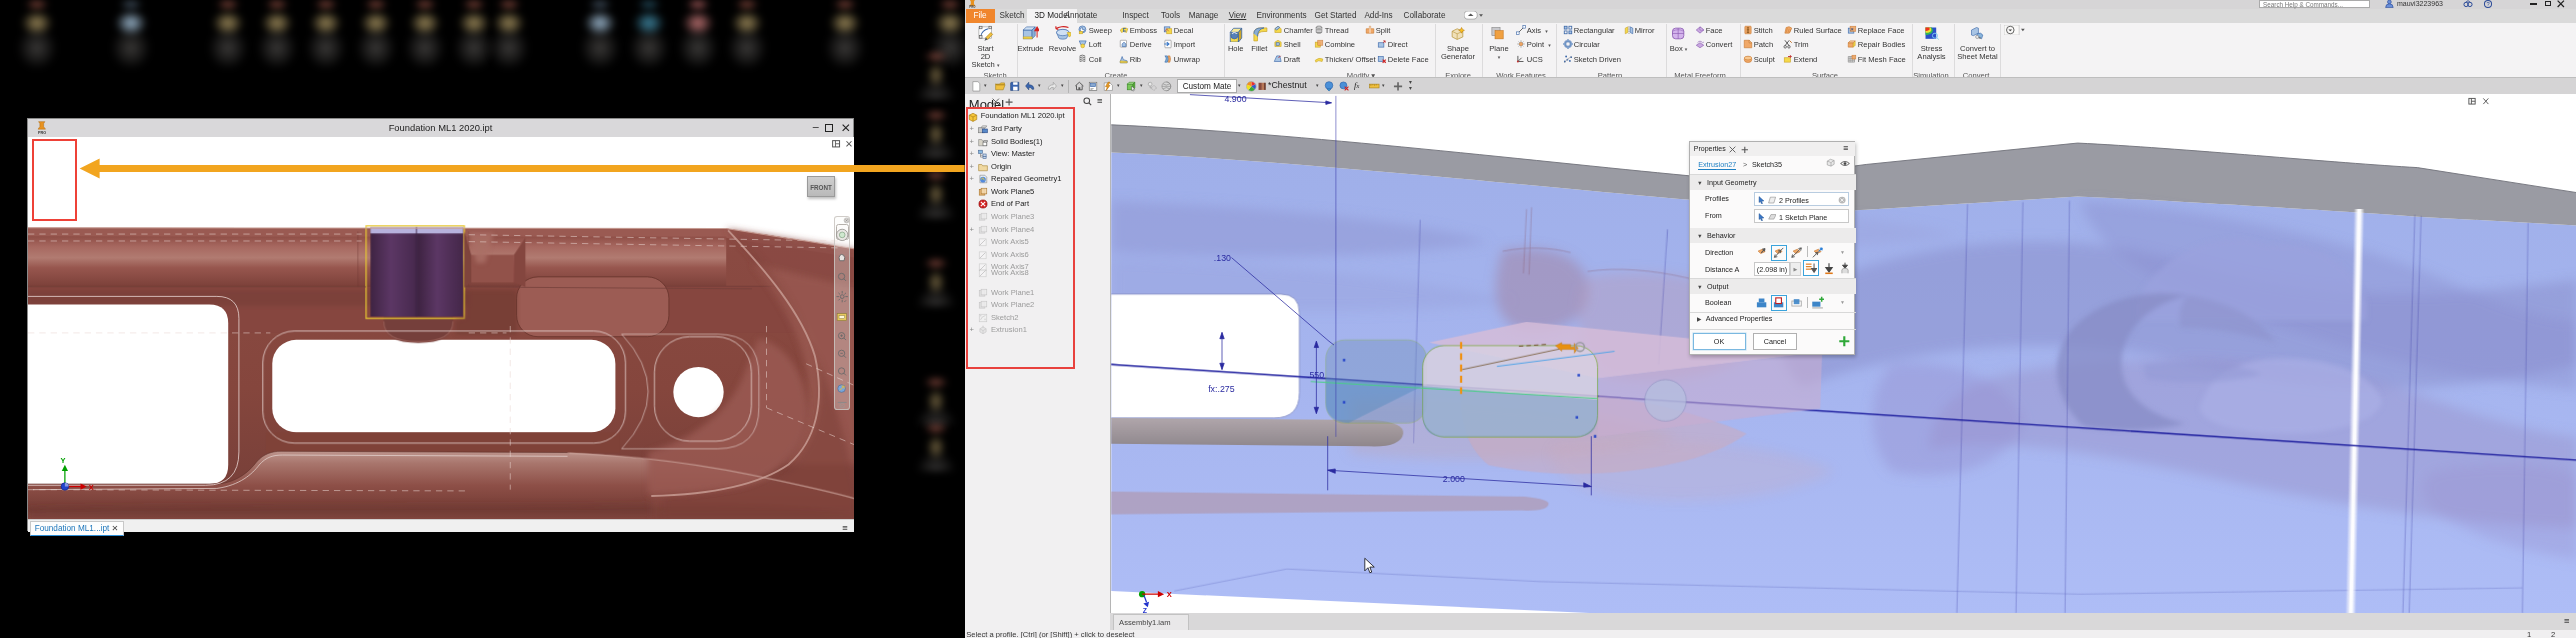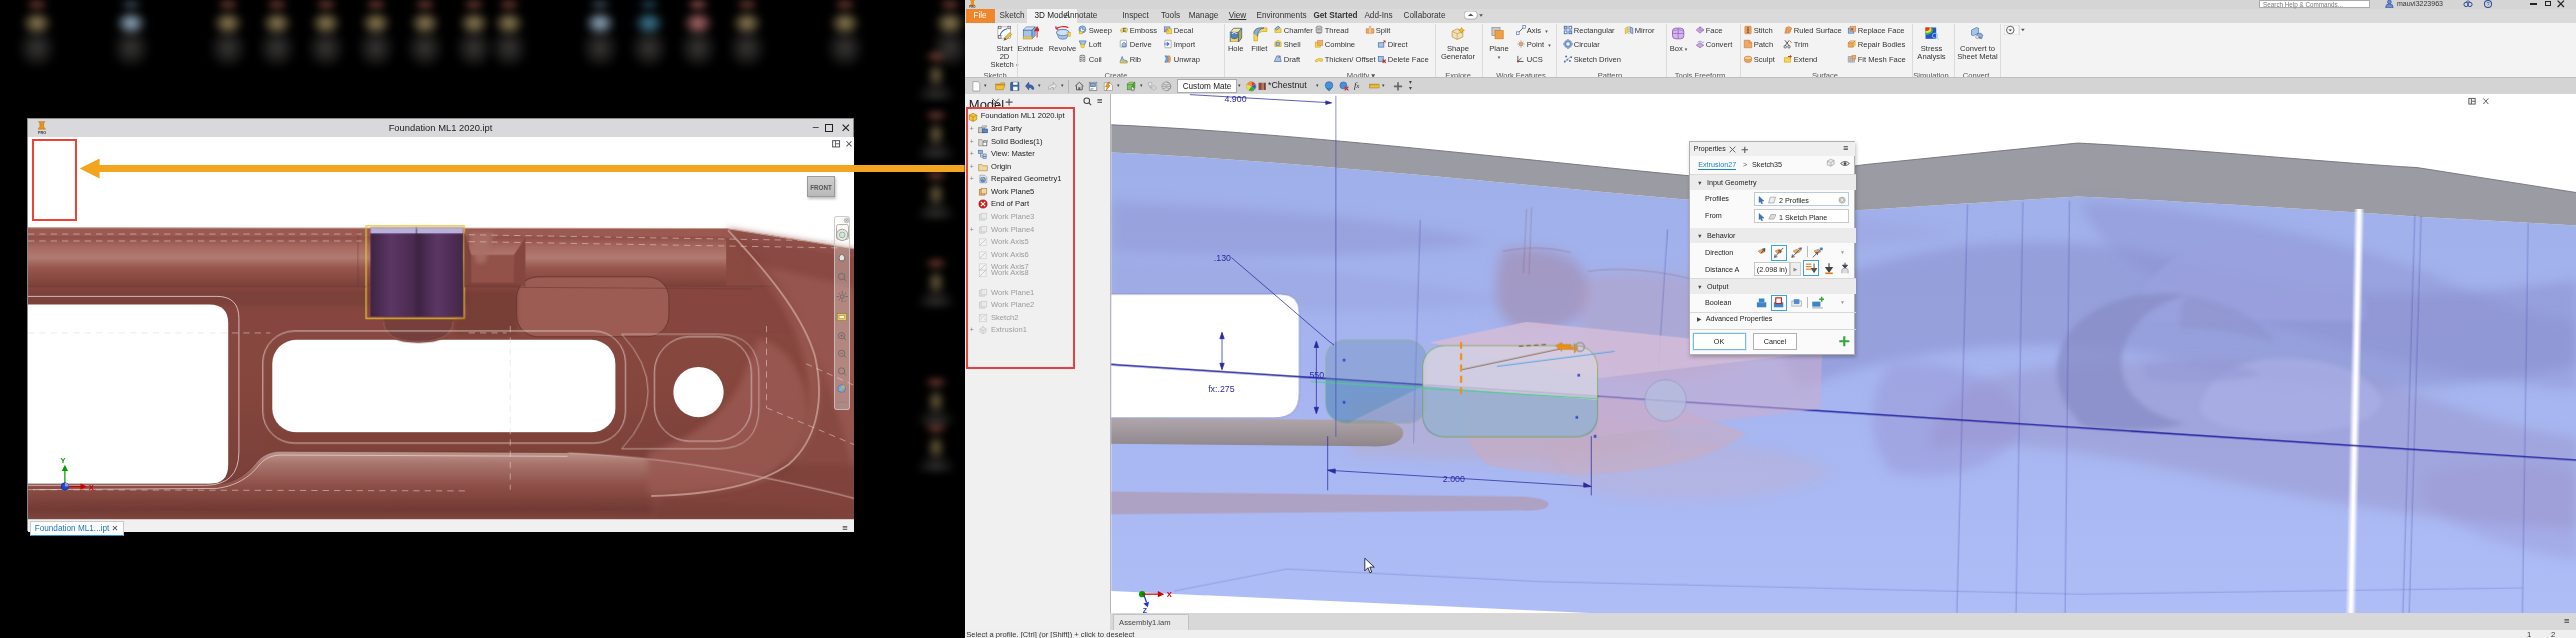--- a/index.html
+++ b/index.html
@@ -283,31 +283,31 @@
     <div id="mtabs">
         <div class="rtab" style="left:0.6px;width:29px;text-align:center;white-space:nowrap;background:#f0862c;color:#fff;">File</div>
         <div class="rtab" style="left:12.6px;width:69px;text-align:center;white-space:nowrap;">Sketch</div>
         <div class="rtab" style="left:62px;width:50px;text-align:center;white-space:nowrap;background:#f4f3f4;color:#222;">3D Model</div>
         <div class="rtab" style="left:97px;width:69px;white-space:nowrap;">Annotate</div>
         <div class="rtab" style="left:136px;width:69px;text-align:center;white-space:nowrap;">Inspect</div>
         <div class="rtab" style="left:171px;width:69px;text-align:center;white-space:nowrap;">Tools</div>
         <div class="rtab" style="left:204px;width:69px;text-align:center;white-space:nowrap;">Manage</div>
         <div class="rtab" style="left:238px;width:69px;text-align:center;white-space:nowrap;text-decoration:underline;">View</div>
         <div class="rtab" style="left:282px;width:69px;text-align:center;white-space:nowrap;">Environments</div>
-        <div class="rtab" style="left:336px;width:69px;text-align:center;white-space:nowrap;font-weight:bold;">Get Started</div>
+        <div class="rtab" style="left:336px;width:69px;text-align:center;white-space:nowrap;">Get Started</div>
         <div class="rtab" style="left:379px;width:69px;text-align:center;white-space:nowrap;">Add-Ins</div>
         <div class="rtab" style="left:425px;width:69px;text-align:center;white-space:nowrap;">Collaborate</div>
         <svg class="abs" style="left:499px;top:2.5px;" width="19" height="8.8" viewBox="0 0 30 14">
           <rect x="0" y="0" width="21" height="13" rx="6.5" fill="#fff" stroke="#888"></rect>
           <path d="M6 8 L10.5 4 L15 8 Z" fill="#555"></path>
           <path d="M24 5 l3 4 3-4 Z" fill="#555"></path>
         </svg>
       </div>
     <div id="ribbon">
-        <div class="bigbtn" style="left:22px;width:35px;">
+        <div class="bigbtn" style="left:3px;width:35px;">
           <div style="height:19px;margin-top:0.6px;"><svg width="17.6" height="17.6" viewBox="0 0 28 28">
               <g fill="none">
                 <rect x="3" y="3" width="20" height="18" fill="#fff" stroke="#999"></rect>
                 <path d="M6 18 Q8 8 18 6" stroke="#3a66a8" stroke-width="1.6"></path>
                 <rect x="4" y="2" width="4" height="4" fill="#e8e8e8" stroke="#555"></rect>
                 <rect x="19" y="2" width="4" height="4" fill="#e8e8e8" stroke="#555"></rect>
                 <rect x="4" y="17" width="4" height="4" fill="#e8e8e8" stroke="#555"></rect>
                 <path d="M14 20 L22 12 L25 15 L17 23 Z" fill="#f0c040" stroke="#a8801a"></path>
                 <path d="M14 20 l-2 5 5-2 z" fill="#555"></path>
               </g>
@@ -516,21 +516,21 @@
         </div>
         <div class="smallrow" style="left:730px;top:1.9px;"><span style="display:inline-block;vertical-align:top;width:10.7px;height:10px;"><svg width="10" height="10" viewBox="0 0 16 16">
               <path d="M8 3 L14 8 L8 13 L2 8 Z" fill="#c9a8e0" stroke="#8858b0"></path>
               <path d="M8 3 L14 8 L8 8 Z" fill="#e8d8f4" stroke="#8858b0"></path>
             </svg></span><span style="vertical-align:top;">Face</span></div>
         <div class="smallrow" style="left:730px;top:16.4px;"><span style="display:inline-block;vertical-align:top;width:10.7px;height:10px;"><svg width="10" height="10" viewBox="0 0 16 16">
               <path d="M2 10 L8 6 L14 10 L8 14 Z" fill="#c9a8e0" stroke="#8858b0"></path>
               <path d="M4 6 q4-5 8 0" stroke="#8858b0" fill="none"></path>
               <path d="M12 6 l1-2 1 2" fill="#8858b0"></path>
             </svg></span><span style="vertical-align:top;">Convert</span></div>
-        <div class="glabel" style="left:691px;width:88px;">Tools Freeform</div>
+        <div class="glabel" style="left:691px;width:88px;">Metal Freeform</div>
         <div class="gsep" style="left:775px;"></div>
         <div class="smallrow" style="left:778px;top:1.9px;"><span style="display:inline-block;vertical-align:top;width:10.7px;height:10px;"><svg width="10" height="10" viewBox="0 0 16 16">
               <rect x="3" y="2" width="10" height="12" rx="1" fill="#f0a868" stroke="#c87830"></rect>
               <path d="M8 3 v10 M6 4.5 h4 M6 7 h4 M6 9.5 h4 M6 12 h4" stroke="#7a4a10" stroke-width="1"></path>
             </svg></span><span style="vertical-align:top;">Stitch</span></div>
         <div class="smallrow" style="left:778px;top:16.4px;"><span style="display:inline-block;vertical-align:top;width:10.7px;height:10px;"><svg width="10" height="10" viewBox="0 0 16 16">
               <path d="M2 2 h8 v4 h4 v8 h-12 z" fill="#f0a868" stroke="#c87830"></path>
               <path d="M10 2 l4 4 h-4 z" fill="#f8d0a8" stroke="#c87830"></path>
             </svg></span><span style="vertical-align:top;">Patch</span></div>
         <div class="smallrow" style="left:778px;top:31px;"><span style="display:inline-block;vertical-align:top;width:10.7px;height:10px;"><svg width="10" height="10" viewBox="0 0 16 16">

